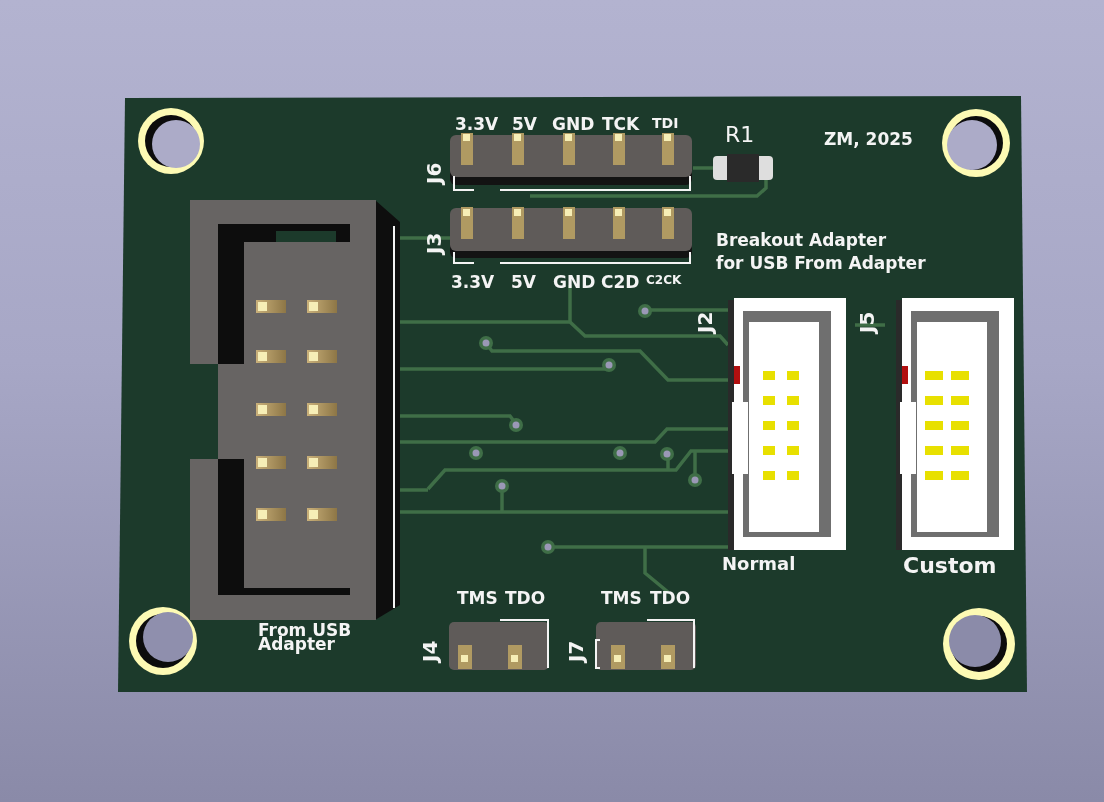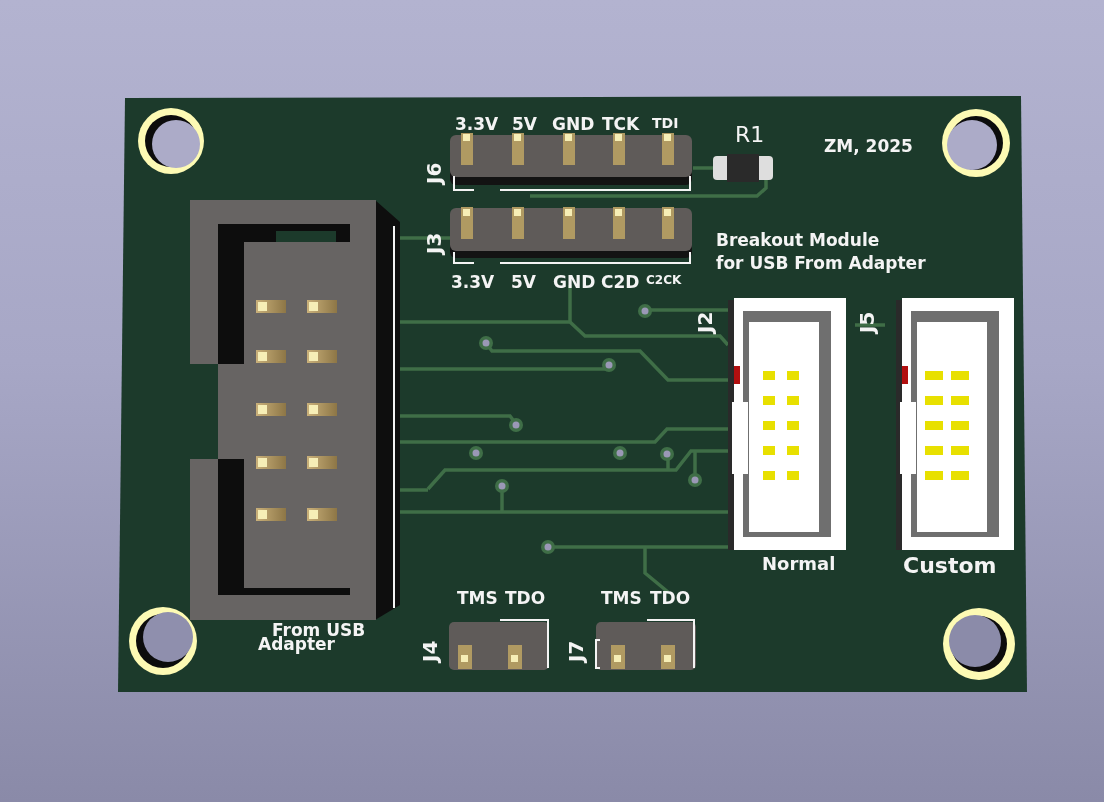--- a/index.html
+++ b/index.html
@@ -251,31 +251,31 @@
 
 <div class="silk rot" style="left:424px;top:184px;font-size:20px;">J6</div>
 <div class="silk rot" style="left:424px;top:254px;font-size:20px;">J3</div>
 
 <div class="silk" style="left:451px;top:274px;font-size:17px;">3.3V</div>
 <div class="silk" style="left:511px;top:274px;font-size:17px;">5V</div>
 <div class="silk" style="left:553px;top:274px;font-size:17px;">GND</div>
 <div class="silk" style="left:601px;top:274px;font-size:17px;">C2D</div>
 <div class="silk" style="left:646px;top:274px;font-size:12px;">C2CK</div>
 
-<div class="silk" style="left:725px;top:124px;font-size:22px;font-weight:normal;margin-left:10px;">R1</div>
-<div class="silk" style="left:824px;top:138px;font-size:17px;">ZM, 2025</div>
-<div class="silk" style="left:716px;top:232px;font-size:17px;">Breakout Module</div>
+<div class="silk" style="left:725px;top:124px;font-size:22px;font-weight:normal;">R1</div>
+<div class="silk" style="left:824px;top:131px;font-size:17px;">ZM, 2025</div>
+<div class="silk" style="left:716px;top:232px;font-size:17px;">Breakout Adapter</div>
 <div class="silk" style="left:716px;top:255px;font-size:17px;">for USB From Adapter</div>
 
 <div class="silk rot" style="left:695px;top:333px;font-size:20px;">J2</div>
 <div class="silk rot" style="left:857px;top:333px;font-size:20px;">J5</div>
-<div class="silk" style="left:722px;top:555px;font-size:18px;margin-left:40px;">Normal</div>
+<div class="silk" style="left:722px;top:555px;font-size:18px;">Normal</div>
 <div class="silk" style="left:903px;top:555px;font-size:22px;">Custom</div>
 
-<div class="silk" style="left:272px;top:622px;font-size:17px;">From USB</div>
+<div class="silk" style="left:258px;top:622px;font-size:17px;">From USB</div>
 <div class="silk" style="left:258px;top:636px;font-size:17px;">Adapter</div>
 
 <div class="silk" style="left:457px;top:590px;font-size:17px;">TMS</div>
 <div class="silk" style="left:505px;top:590px;font-size:17px;">TDO</div>
 <div class="silk" style="left:601px;top:590px;font-size:17px;">TMS</div>
 <div class="silk" style="left:650px;top:590px;font-size:17px;">TDO</div>
 <div class="silk rot" style="left:420px;top:662px;font-size:20px;">J4</div>
 <div class="silk rot" style="left:566px;top:662px;font-size:20px;">J7</div>
 
 </body></html>

